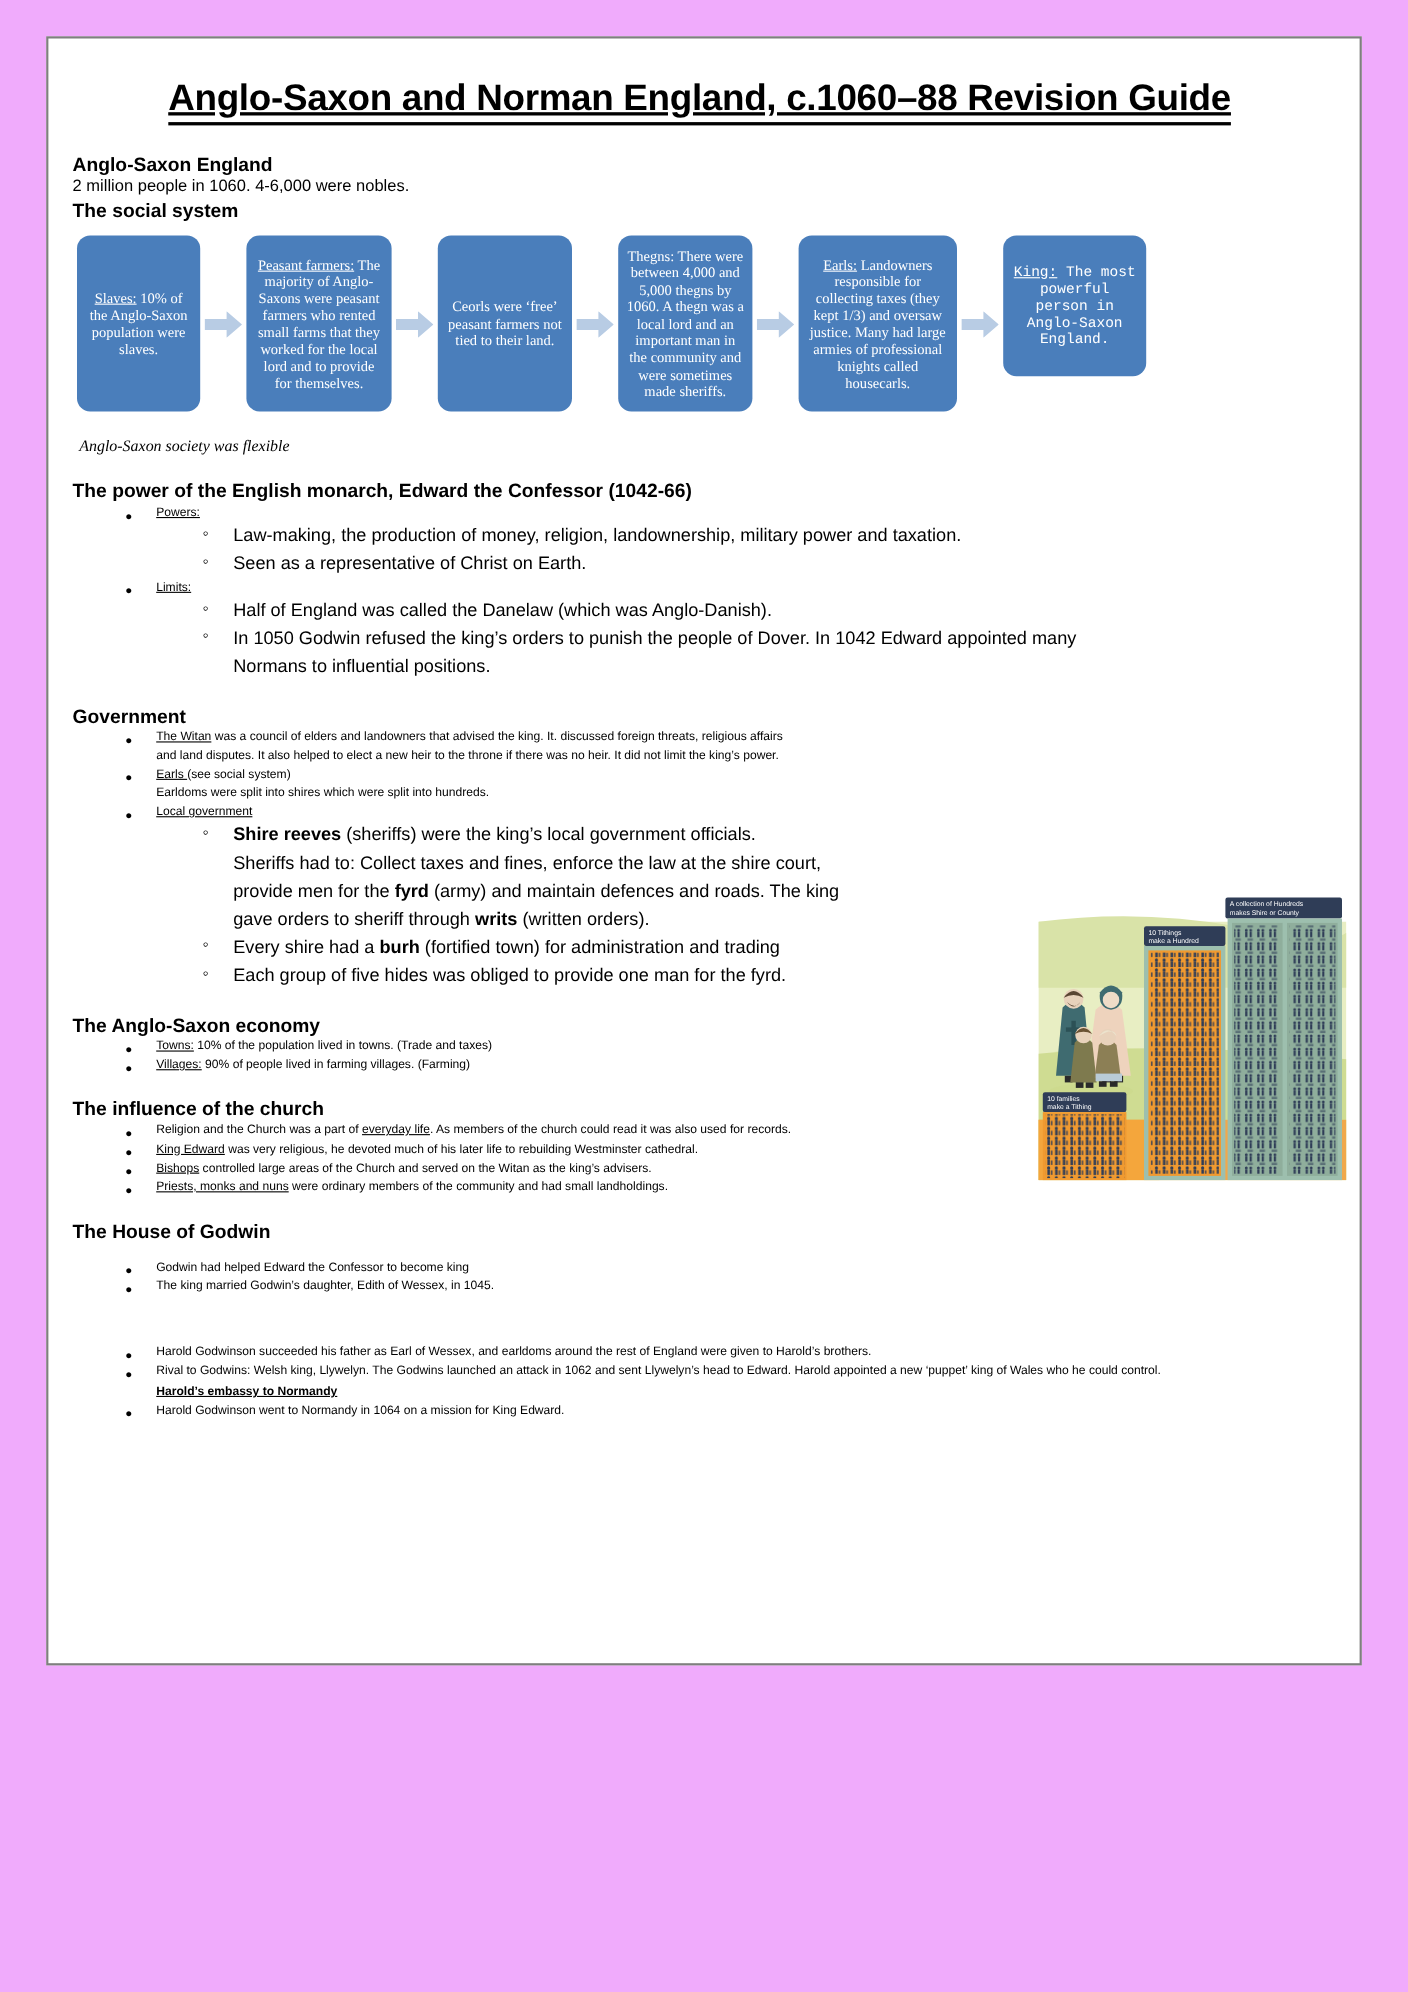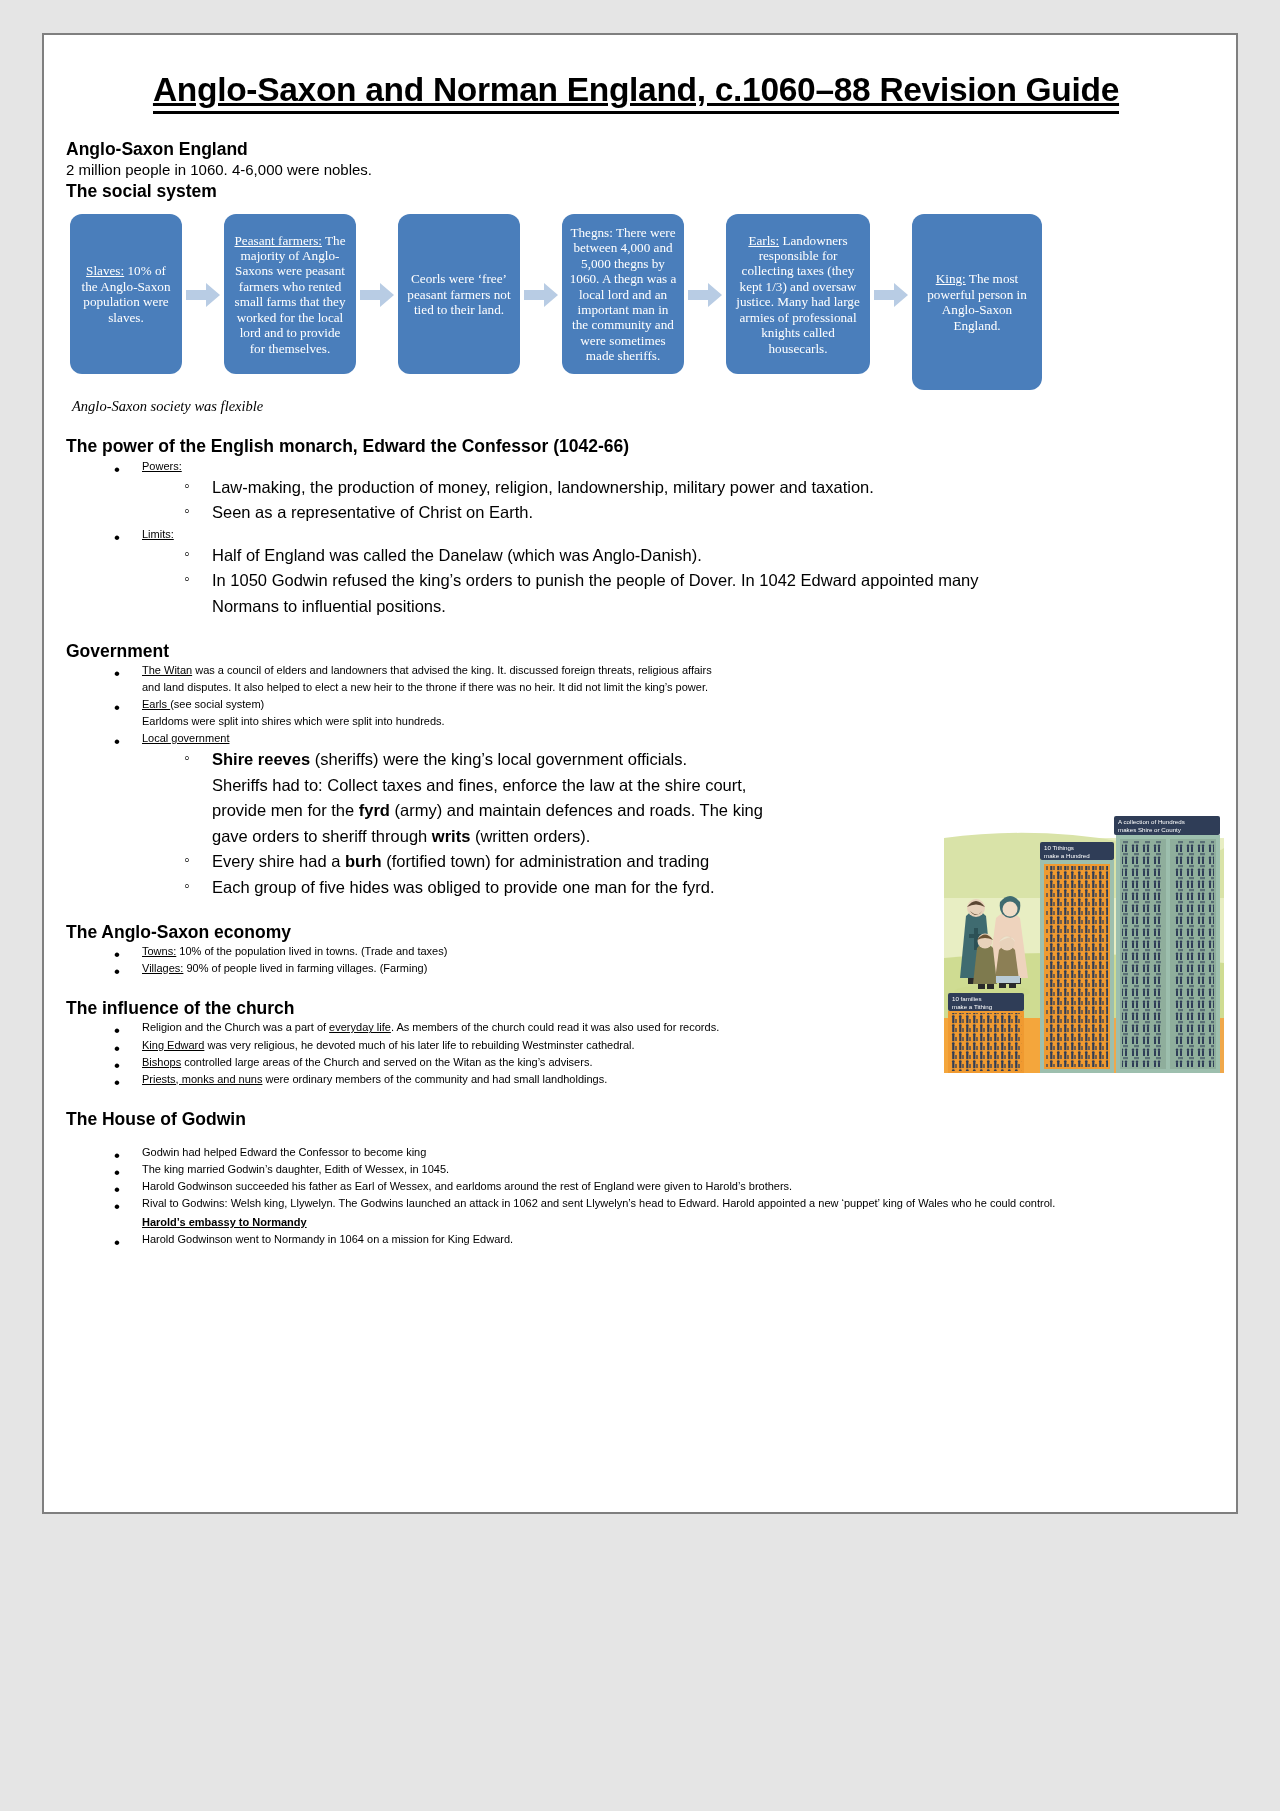--- a/index.html
+++ b/index.html
@@ -5,21 +5,21 @@
   * { box-sizing: border-box; }
   html, body {
     margin: 0; padding: 0;
     background: #ffffff;
     font-family: "Liberation Sans", sans-serif;
   }
   .page {
     position: relative;
     width: 1280px;
     height: 1811px;
-    background: #e5e5e5;
+    background: #f0abfc;
     overflow: hidden;
   }
   .sheet {
     position: absolute;
     left: 42px; top: 33px;
     width: 1196px; height: 1481px;
     border: 2px solid #7f7f7f;
     background: #ffffff;
   }
   .inner {
@@ -197,21 +197,21 @@
 
         <div class="fbox" style="width:144px;height:160px;">
           <div><span class="u">Earls:</span><span> Landowners responsible for collecting taxes (they kept 1/3) and oversaw justice. Many had large armies of professional knights called housecarls.</span></div>
         </div>
         <div class="arrow">
           <svg width="34" height="24" viewBox="0 0 34 24" aria-hidden="true">
               <path d="M0 7 H20 V0 L34 12 L20 24 V17 H0 Z" fill="#b8cce4"></path>
             </svg>
         </div>
 
-        <div class="fbox" style="width:130px;height:176px;">
+        <div class="fbox" style="width:130px;height:128px;font-family:Liberation Mono, monospace;">
           <div><span class="u">King:</span><span> The most powerful person in Anglo-Saxon England.</span></div>
         </div>
       </div>
 
       <div class="caption-italic">Anglo-Saxon society was flexible</div>
 
       <div class="spacer-20"></div>
 
       <h2 class="sec">The power of the English monarch, Edward the Confessor (1042-66)</h2>
       <ul class="l1">
@@ -275,21 +275,21 @@
         <li><span class="u">Priests, monks and nuns</span><span> were ordinary members of the community and had small landholdings.</span></li>
       </ul>
 
       <div class="spacer-20"></div>
 
       <h2 class="sec">The House of Godwin</h2>
       <div class="spacer-14"></div>
       <ul class="l1">
         <li>Godwin had helped Edward the Confessor to become king</li>
         <li>The king married Godwin’s daughter, Edith of Wessex, in 1045.</li>
-        <li style="padding-right:40px;">Harold Godwinson succeeded his father as Earl of Wessex, and earldoms around the rest of England were given to Harold’s brothers.</li>
+        <li style="padding-right:40px;margin-top:43px;">Harold Godwinson succeeded his father as Earl of Wessex, and earldoms around the rest of England were given to Harold’s brothers.</li>
         <li style="padding-right:20px;">
           <span>Rival to Godwins: Welsh king, Llywelyn. The Godwins launched an attack in 1062 and sent Llywelyn’s head to Edward. Harold appointed a new ‘puppet’ king of Wales who he could control.</span>
           <span class="b u wrap-ind" style="margin-top:2px;">Harold’s embassy to Normandy</span>
         </li>
         <li>Harold Godwinson went to Normandy in 1064 on a mission for King Edward.</li>
       </ul>
 
     </div>
 
     <div class="info-wrap">

